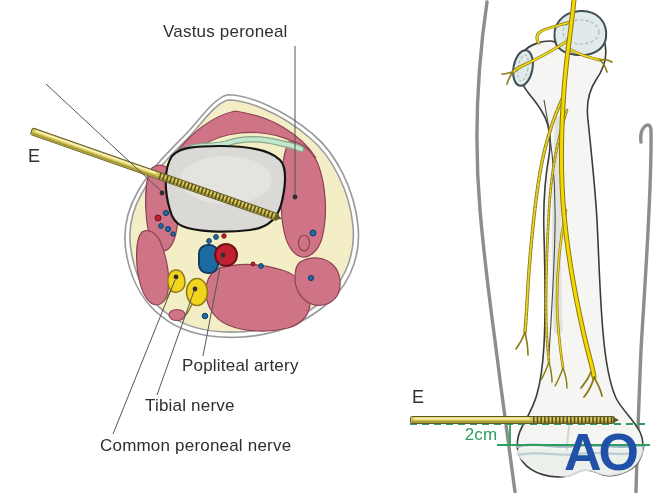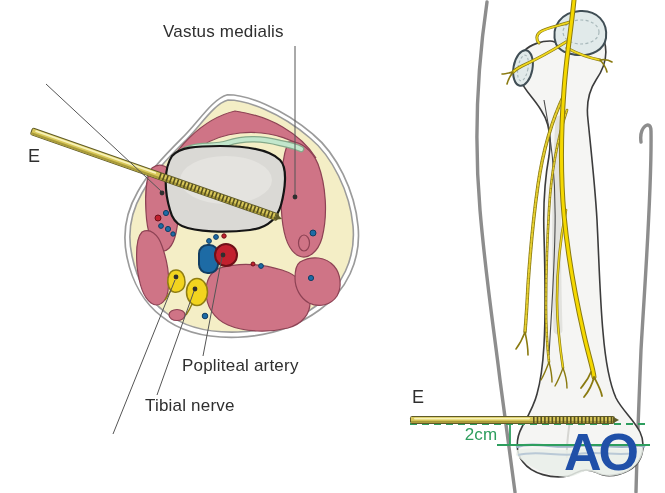--- a/index.html
+++ b/index.html
@@ -189,20 +189,21 @@
       <rect x="1" y="0.9" width="203" height="2" fill="#a89a3a"></rect>
       <rect x="4" y="-2.2" width="116" height="1.6" fill="#f7f2b8" rx="0.8"></rect>
       <line x1="123" y1="0" x2="203" y2="0" stroke="#57511f" stroke-width="6.4" stroke-dasharray="1.6 2.1"></line>
       <polygon points="203,-3.2 209,0 203,3.2" fill="#5f5a28"></polygon>
     </g>
 
     <text x="564" y="470" font-family="Liberation Sans, sans-serif" font-size="52" font-weight="bold" fill="#2050a8" letter-spacing="-3">AO</text>
   </g>
 </svg>
 
-<div class="lbl" style="left:163px;top:23px">Vastus medialis</div>
+<div class="lbl" style="left:163px;top:23px">Vastus peroneal</div>
 <div class="lbl marker" style="left:28px;top:147px">E</div>
 <div class="lbl" style="left:145px;top:397px">Tibial nerve</div>
 <div class="lbl" style="left:182px;top:357px">Popliteal artery</div>
+<div class="lbl" style="left:100px;top:437px">Common peroneal nerve</div>
 <div class="lbl marker" style="left:412px;top:388px">E</div>
 <div class="lbl green measure" style="left:456px;top:426px">2cm</div>
 
 </div>
 
 </body></html>

